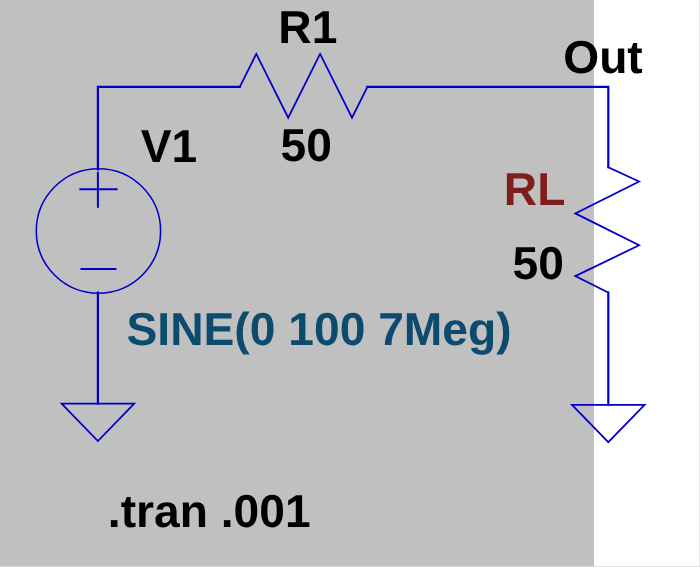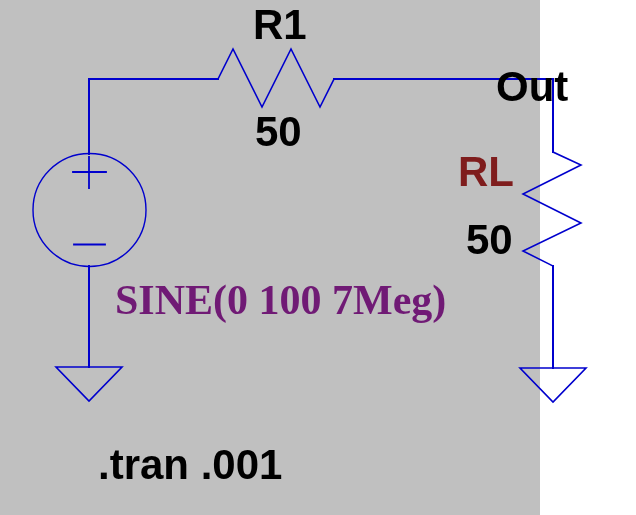--- a/index.html
+++ b/index.html
@@ -23,21 +23,21 @@
   .lbl {
     position: absolute;
     font-weight: bold;
     font-size: 42px;
     line-height: 1;
     white-space: pre;
     letter-spacing: 0;
   }
   
   .pos-r1-label   { left: 253px; top: 4px;   }
-  .pos-out-label  { left: 496px; top: 31px; margin-top: 35px;  }
+  .pos-out-label  { left: 512px; top: 31px;  }
   .pos-r1-value   { left: 255px; top: 111px; }
   .pos-v1-label   { left: 128px; top: 112px; }
   .pos-rl-label   { left: 458px; top: 151px; }
   .pos-rl-value   { left: 466px; top: 219px; }
   .pos-v1-value   { left: 115px; top: 279px; }
   .pos-directive  { left: 98px;  top: 444px; }
 </style>
 </head>
 <body>
 
@@ -83,18 +83,19 @@
       </g>
       <g stroke-width="1.6">
         <polygon points="520,368 586,368 553,402"></polygon>
       </g>
     </g>
   </svg>
 
   <div class="lbl pos-r1-label" style="color: rgb(0, 0, 0);">R1</div>
   <div class="lbl pos-r1-value" style="color: rgb(0, 0, 0);">50</div>
   <div class="lbl pos-out-label" style="color: rgb(0, 0, 0);">Out</div>
+  <div class="lbl pos-v1-label" style="color: rgb(0, 0, 0);">V1</div>
   <div class="lbl pos-rl-label" style="color: #7f1d1d;">RL</div>
   <div class="lbl pos-rl-value" style="color: rgb(0, 0, 0);">50</div>
-  <div class="lbl pos-v1-value" style="color: #701a75; font-family: Liberation Serif, serif;">SINE(0 100 7Meg)</div>
+  <div class="lbl pos-v1-value" style="color: #0c4a6e;">SINE(0 100 7Meg)</div>
   <div class="lbl pos-directive" style="color: rgb(0, 0, 0);">.tran .001</div>
 
 </div>
 
 </body></html>

